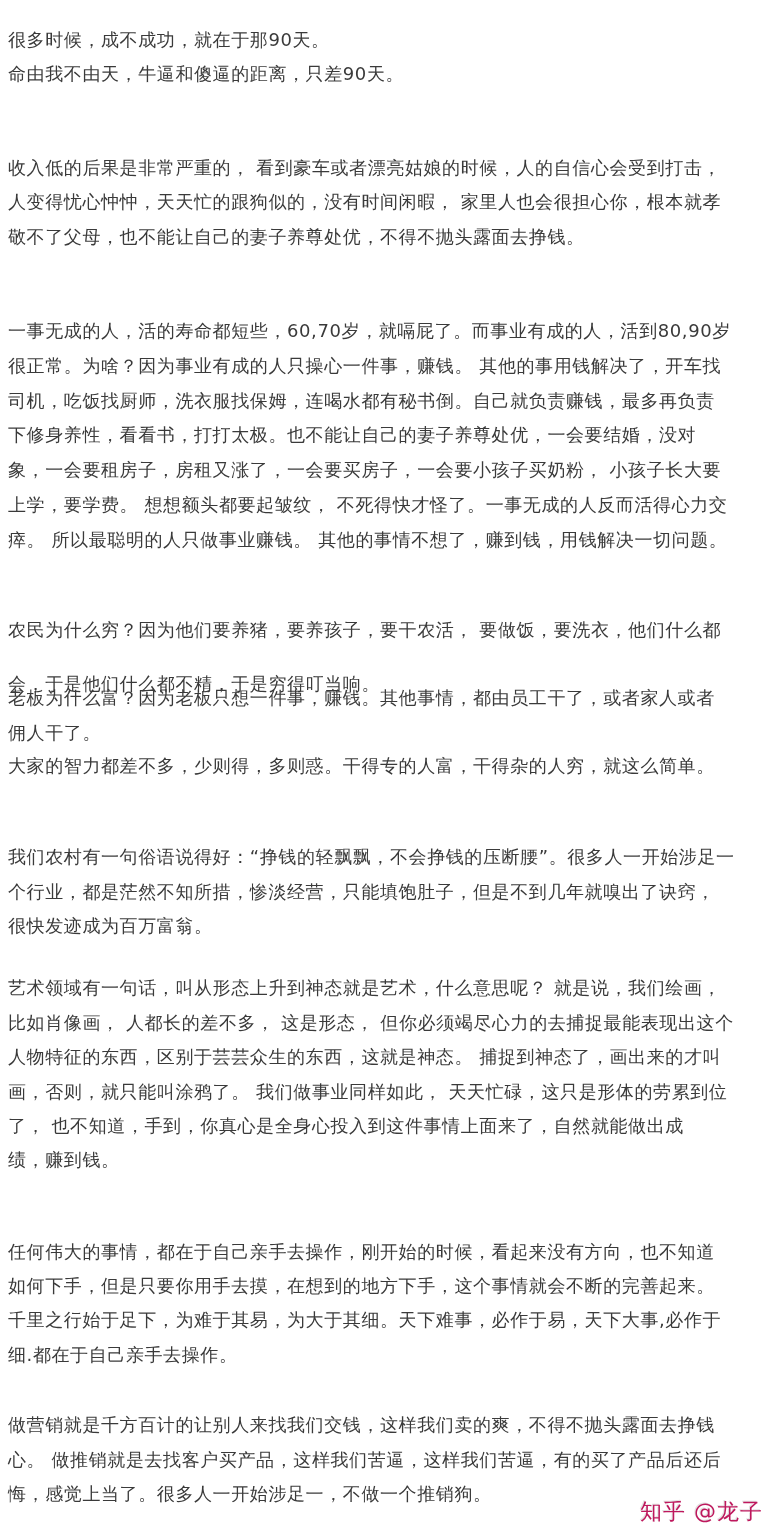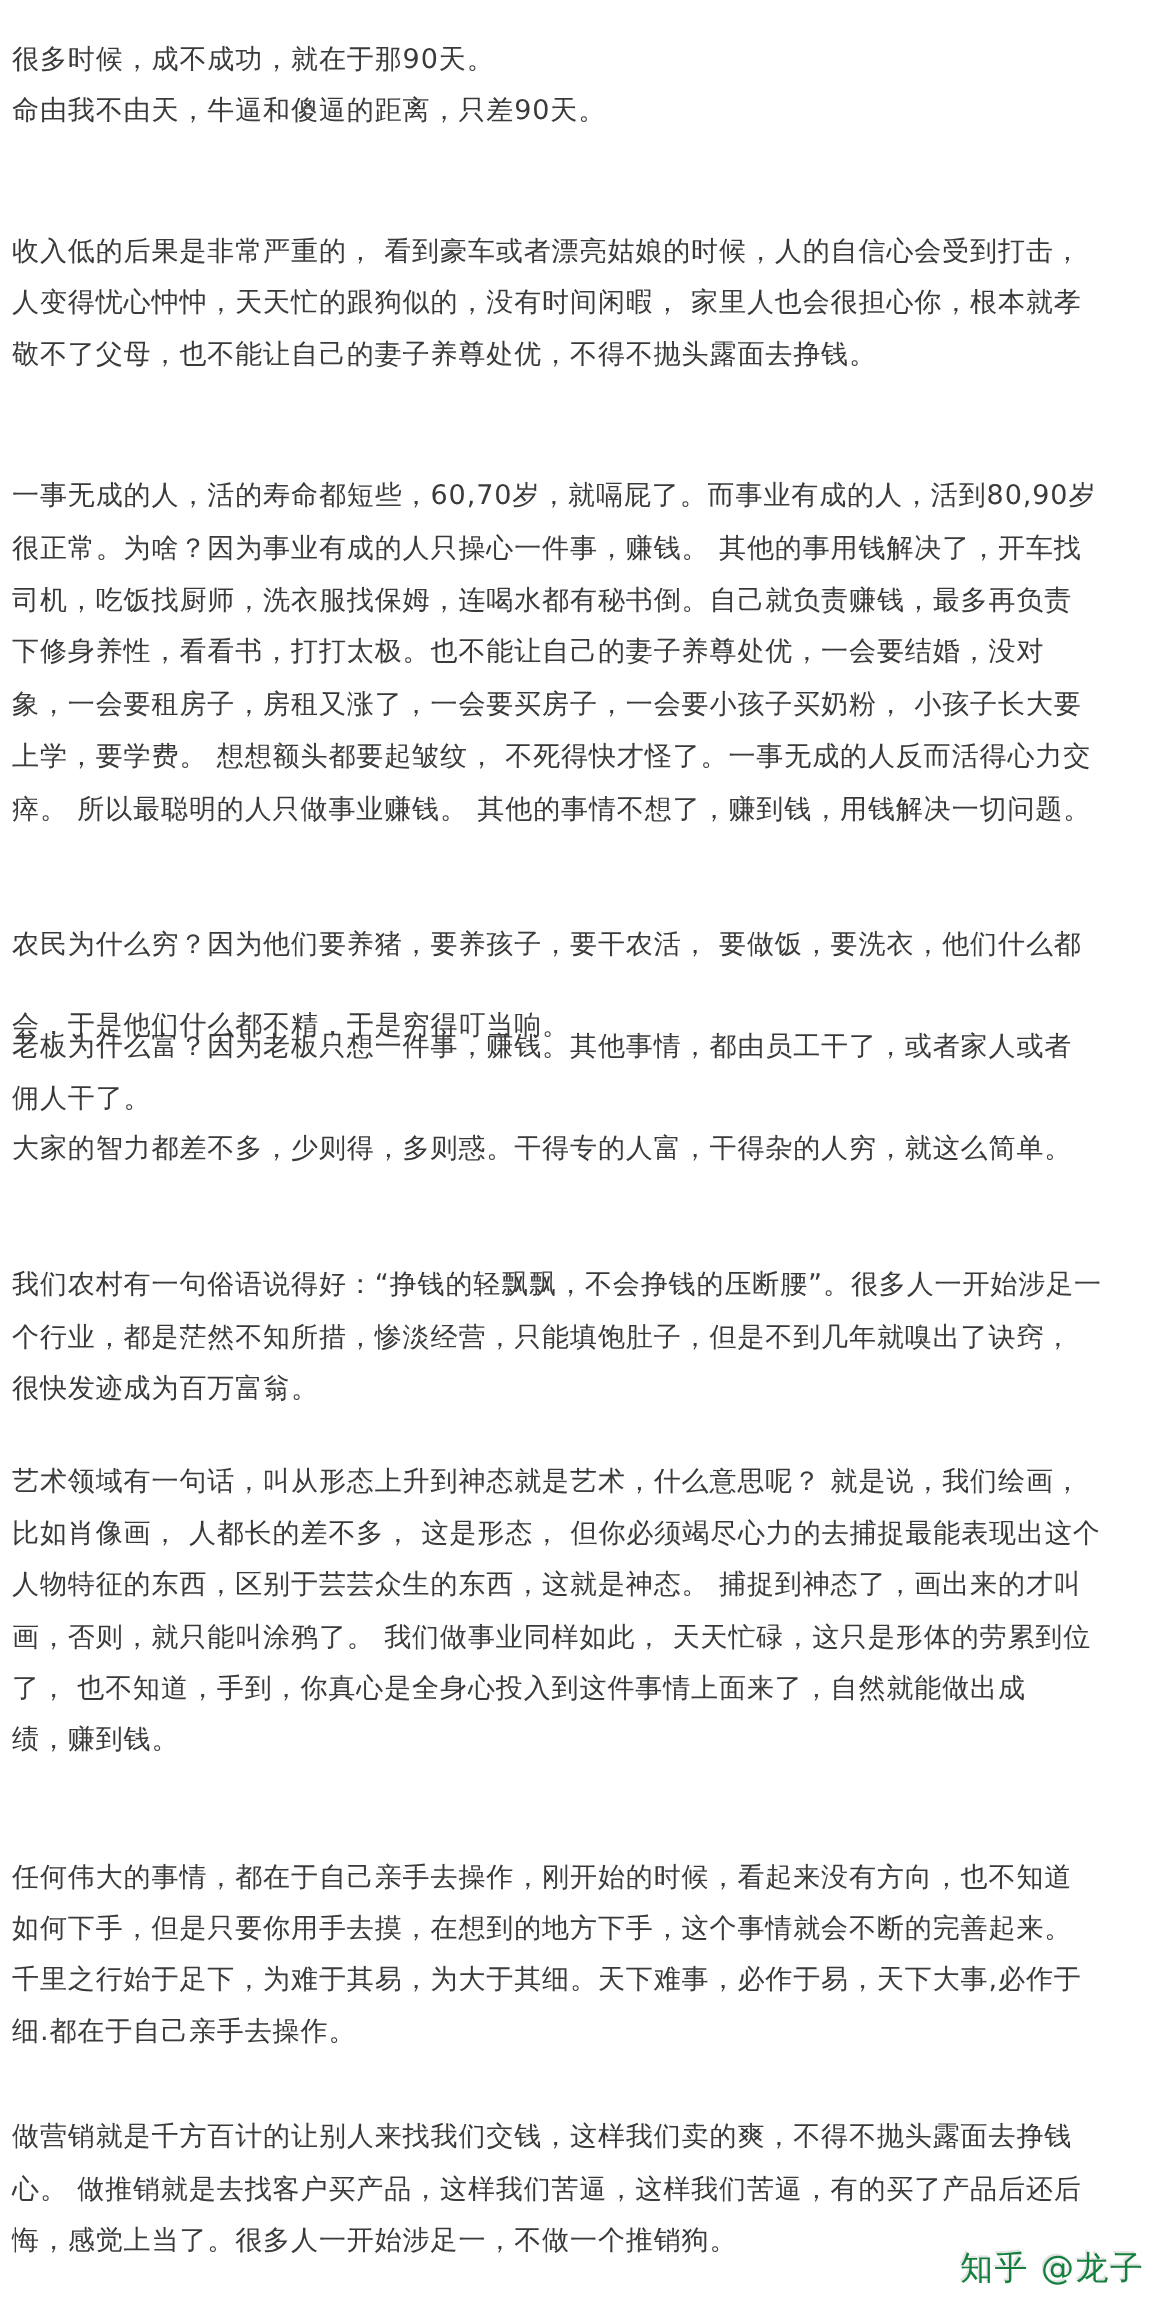--- a/index.html
+++ b/index.html
@@ -8,21 +8,21 @@
     font-family: "DejaVu Sans", "Liberation Sans", sans-serif;
     color: #3a3a3a;
   }
   .line {
     position: absolute; left: 8px;
     font-size: 18px; line-height: 34px; height: 34px;
     white-space: nowrap; letter-spacing: 0.6px;
   }
   .watermark {
     position: absolute; right: 14px; top: 1497px;
-    font-size: 22px; color: #15803d; letter-spacing: 1px;
+    font-size: 22px; color: #be185d; letter-spacing: 1px;
     text-shadow: 1px 1px 0 #ffffff, -1px -1px 0 #e2e2e2;
   }
 </style>
 </head>
 <body>
 
 <div>
 
   <div class="line" style="top:23px">很多时候，成不成功，就在于那90天。</div>
   <div class="line" style="top:57px">命由我不由天，牛逼和傻逼的距离，只差90天。</div>

